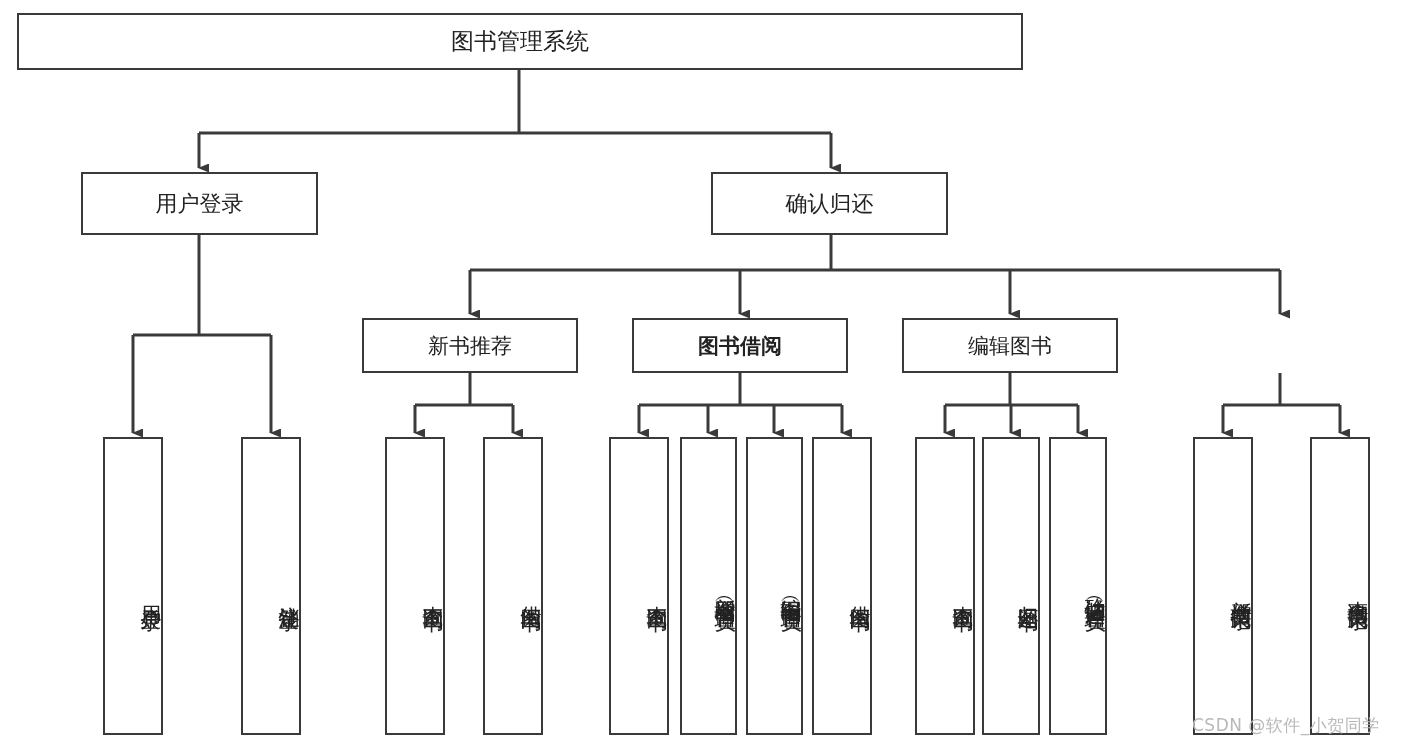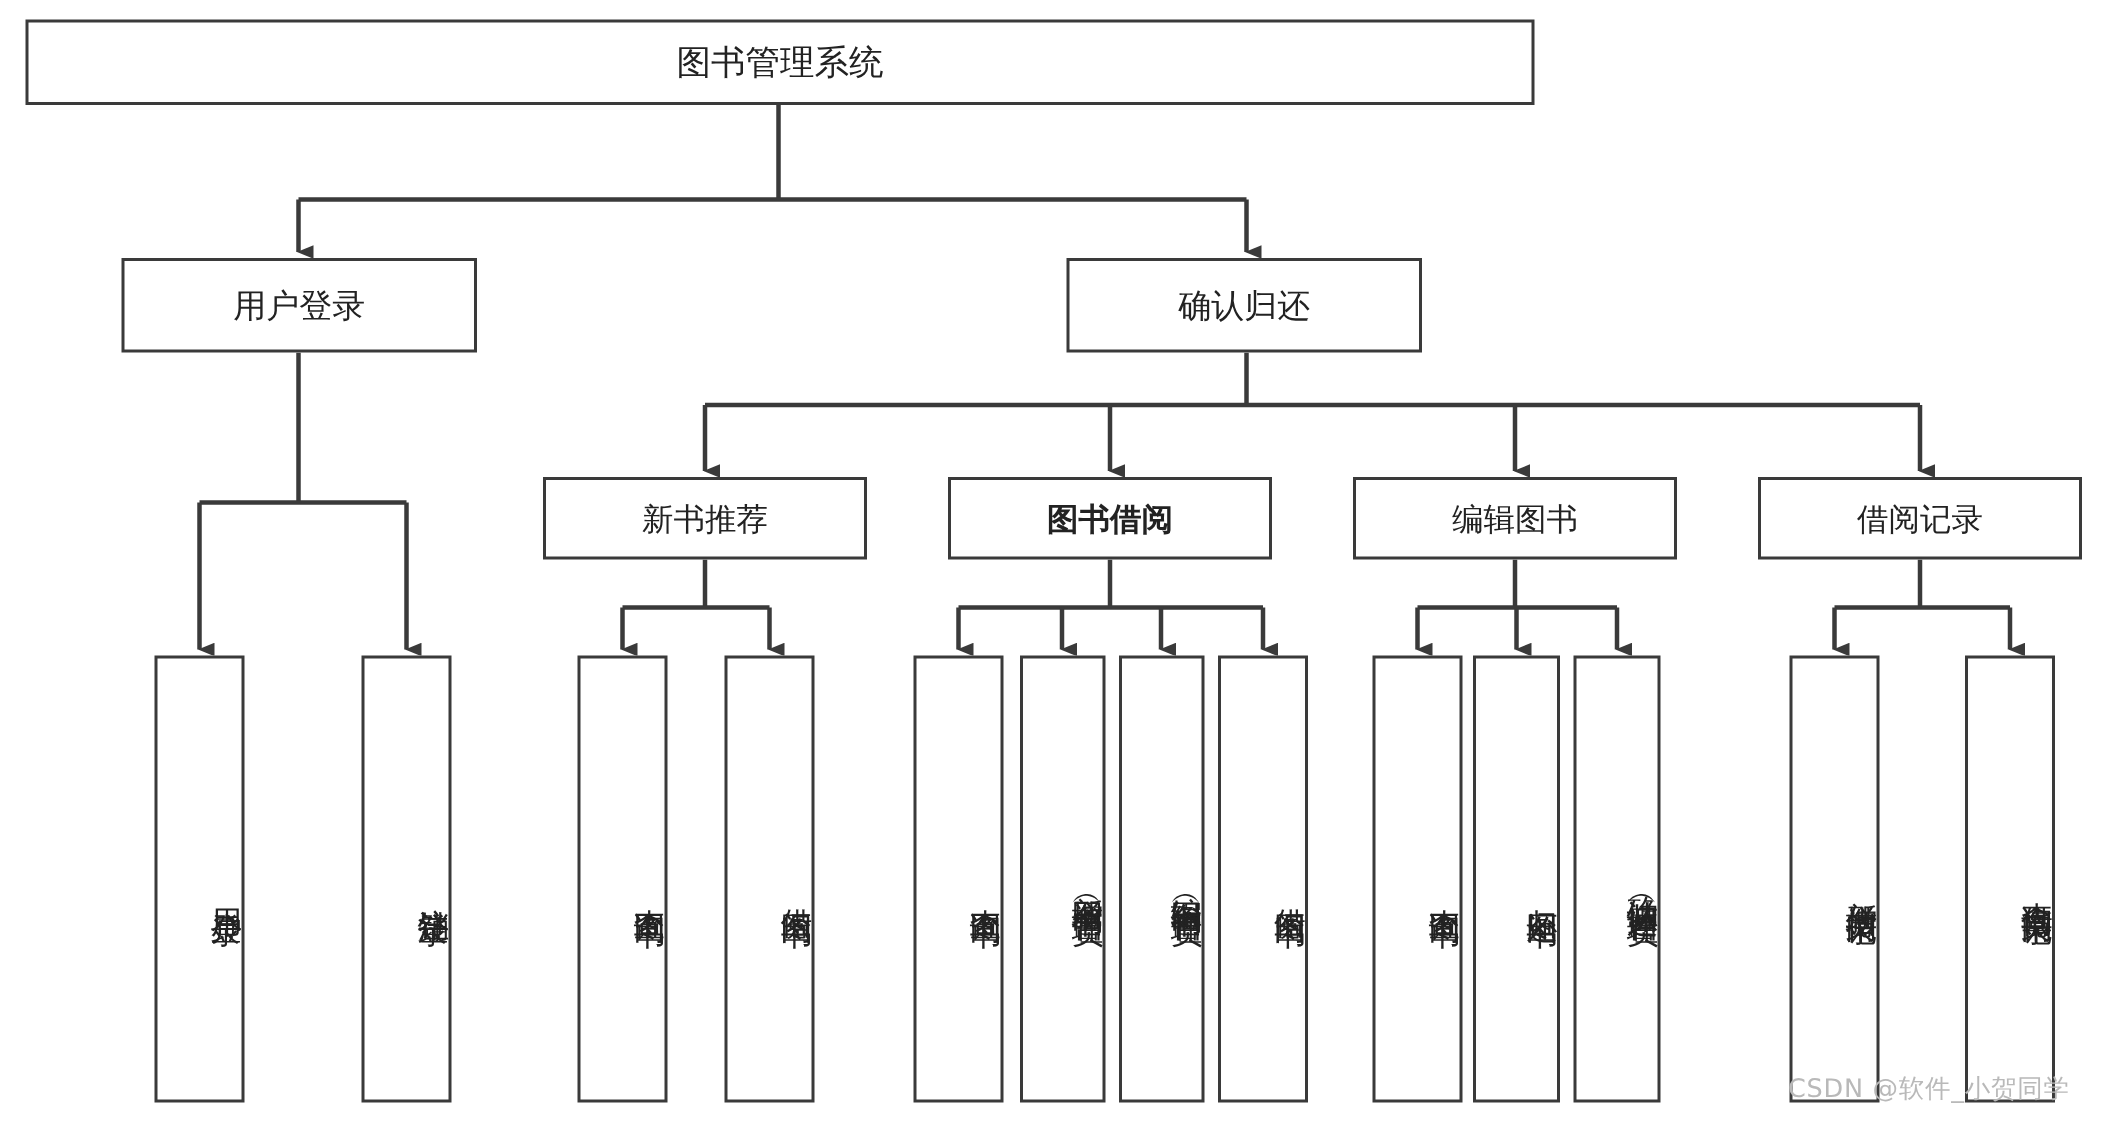--- a/index.html
+++ b/index.html
@@ -130,23 +130,20 @@
 
   <div class="node level2" style="left:362px; top:318px; width:216px; height:55px;">
     <span class="label">新书推荐</span>
   </div>
   <div class="node level2" style="left:632px; top:318px; width:216px; height:55px;font-weight:bold;">
     <span class="label">图书借阅</span>
   </div>
   <div class="node level2" style="left:902px; top:318px; width:216px; height:55px;">
     <span class="label">编辑图书</span>
   </div>
-  <div class="node level2" style="left:1172px; top:318px; width:216px; height:55px;">
-    <span class="label">借阅记录</span>
-  </div>
 
   <div class="node leaf" style="left:103px; top:437px; width:60px; height:298px;">
     <span class="label">用户登录</span>
   </div>
   <div class="node leaf" style="left:241px; top:437px; width:60px; height:298px;">
     <span class="label">注销登录</span>
   </div>
 
   <div class="node leaf" style="left:385px; top:437px; width:60px; height:298px;">
     <span class="label">查询图书</span>

